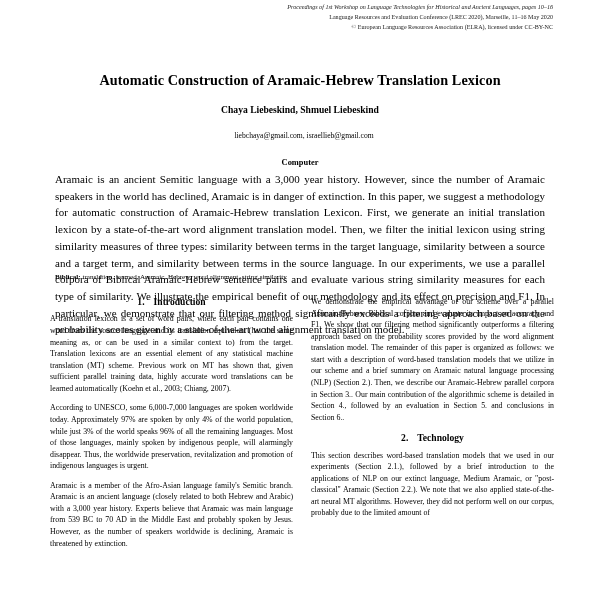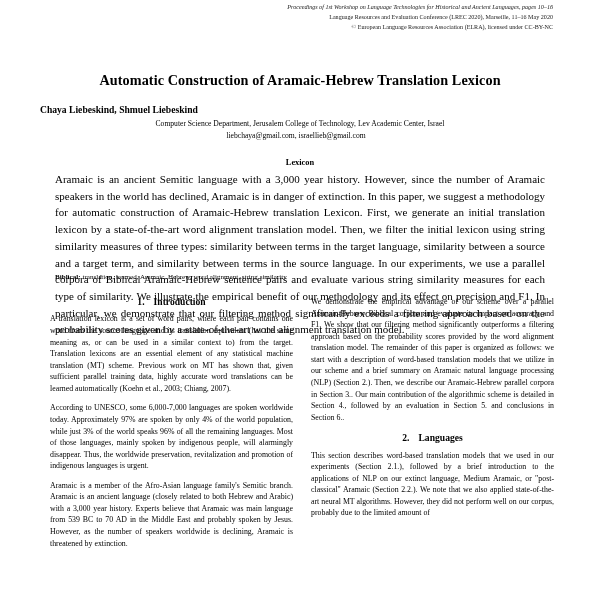--- a/index.html
+++ b/index.html
@@ -48,36 +48,36 @@
     text-align: center;
     font-size: 14.2px;
     font-weight: bold;
     letter-spacing: 0.1px;
   }
   .authors {
     position: absolute;
     top: 104px;
     left: 40px;
     width: 520px;
-    text-align: left;
+    text-align: center;
     font-size: 9.6px;
     font-weight: bold;
   }
   .affiliation {
     position: absolute;
     top: 119px;
     left: 40px;
     width: 520px;
     text-align: center;
     font-size: 7.6px;
   }
   .emails {
     position: absolute;
     top: 131px;
-    left: 36px;
+    left: 44px;
     width: 520px;
     text-align: center;
     font-size: 7.6px;
   }
 
   
   .abstract-head {
     position: absolute;
     top: 158px;
     left: 40px;
@@ -146,24 +146,23 @@
 <div class="page">
 
   <div class="pub-header">
     <div class="line1">Proceedings of 1st Workshop on Language Technologies for Historical and Ancient Languages, pages 10–16</div>
     <div class="line2">Language Resources and Evaluation Conference (LREC 2020), Marseille, 11–16 May 2020</div>
     <div class="line3">© European Language Resources Association (ELRA), licensed under CC-BY-NC</div>
   </div>
 
   <div class="title">Automatic Construction of Aramaic-Hebrew Translation Lexicon</div>
   <div class="authors">Chaya Liebeskind, Shmuel Liebeskind</div>
-  <div class="affiliation">Computer Science Department, Jerusalem College of Technology, Lev Academic Center, Israel</div>
   <div class="emails">liebchaya@gmail.com, israellieb@gmail.com</div>
 
-  <div class="abstract-head">Lexicon</div>
+  <div class="abstract-head">Computer</div>
   <div class="abstract-body">Aramaic is an ancient Semitic language with a 3,000 year history. However, since the number of Aramaic speakers in the world has declined, Aramaic is in danger of extinction. In this paper, we suggest a methodology for automatic construction of Aramaic-Hebrew translation Lexicon. First, we generate an initial translation lexicon by a state-of-the-art word alignment translation model. Then, we filter the initial lexicon using string similarity measures of three types: similarity between terms in the target language, similarity between a source and a target term, and similarity between terms in the source language. In our experiments, we use a parallel corpora of Biblical Aramaic-Hebrew sentence pairs and evaluate various string similarity measures for each type of similarity. We illustrate the empirical benefit of our methodology and its effect on precision and F1. In particular, we demonstrate that our filtering method significantly exceeds a filtering approach based on the probability scores given by a state-of-the-art word alignment translation model.</div>
 
   <div class="keywords">
     <b>Biblical:</b><span> </span><span>translation, learned, Aramaic, Hebrew, word alignment, string similarity</span>
   </div>
 
   <div class="cols">
 
     <div class="col">
       <div class="sec-head">
@@ -171,20 +170,20 @@
       </div>
       <p class="para">A translation lexicon is a set of word pairs, where each pair contains one word from the source language and its translation equivalent (has the same meaning as, or can be used in a similar context to) from the target. Translation lexicons are an essential element of any statistical machine translation (MT) scheme. Previous work on MT has shown that, given sufficient parallel training data, highly accurate word translations can be learned automatically (Koehn et al., 2003; Chiang, 2007).</p>
       <p class="para">According to UNESCO, some 6,000-7,000 languages are spoken worldwide today. Approximately 97% are spoken by only 4% of the world population, while just 3% of the world speaks 96% of all the remaining languages. Most of those languages, mainly spoken by indigenous people, will alarmingly disappear. Thus, the worldwide preservation, revitalization and promotion of indigenous languages is urgent.</p>
       <p class="para">Aramaic is a member of the Afro-Asian language family's Semitic branch. Aramaic is an ancient language (closely related to both Hebrew and Arabic) with a 3,000 year history. Experts believe that Aramaic was main language from 539 BC to 70 AD in the Middle East and probably spoken by Jesus. However, as the number of speakers worldwide is declining, Aramaic is threatened by extinction.</p>
     </div>
 
     <div class="col">
       <p class="para">We demonstrate the empirical advantage of our scheme over a parallel Aramaic-Hebrew Biblical corpora and evaluate its impact on accuracy and F1. We show that our filtering method significantly outperforms a filtering approach based on the probability scores provided by the word alignment translation model. The remainder of this paper is organized as follows: we start with a description of word-based translation models that we utilize in our scheme and a brief summary on Aramaic natural language processing (NLP) (Section 2.). Then, we describe our Aramaic-Hebrew parallel corpora in Section 3.. Our main contribution of the algorithmic scheme is detailed in Section 4., followed by an evaluation in Section 5. and conclusions in Section 6..</p>
       <div class="spacer-sec"></div>
       <div class="sec-head">
-        <span class="num">2.</span><span>Languages</span>
+        <span class="num">2.</span><span>Technology</span>
       </div>
       <p class="para">This section describes word-based translation models that we used in our experiments (Section 2.1.), followed by a brief introduction to the applications of NLP on our extinct language, Medium Aramaic, or "post-classical" Aramaic (Section 2.2.). We note that we also applied state-of-the-art neural MT algorithms. However, they did not perform well on our corpus, probably due to the limited amount of</p>
     </div>
 
   </div>
 
 </div>
 
 </body></html>

